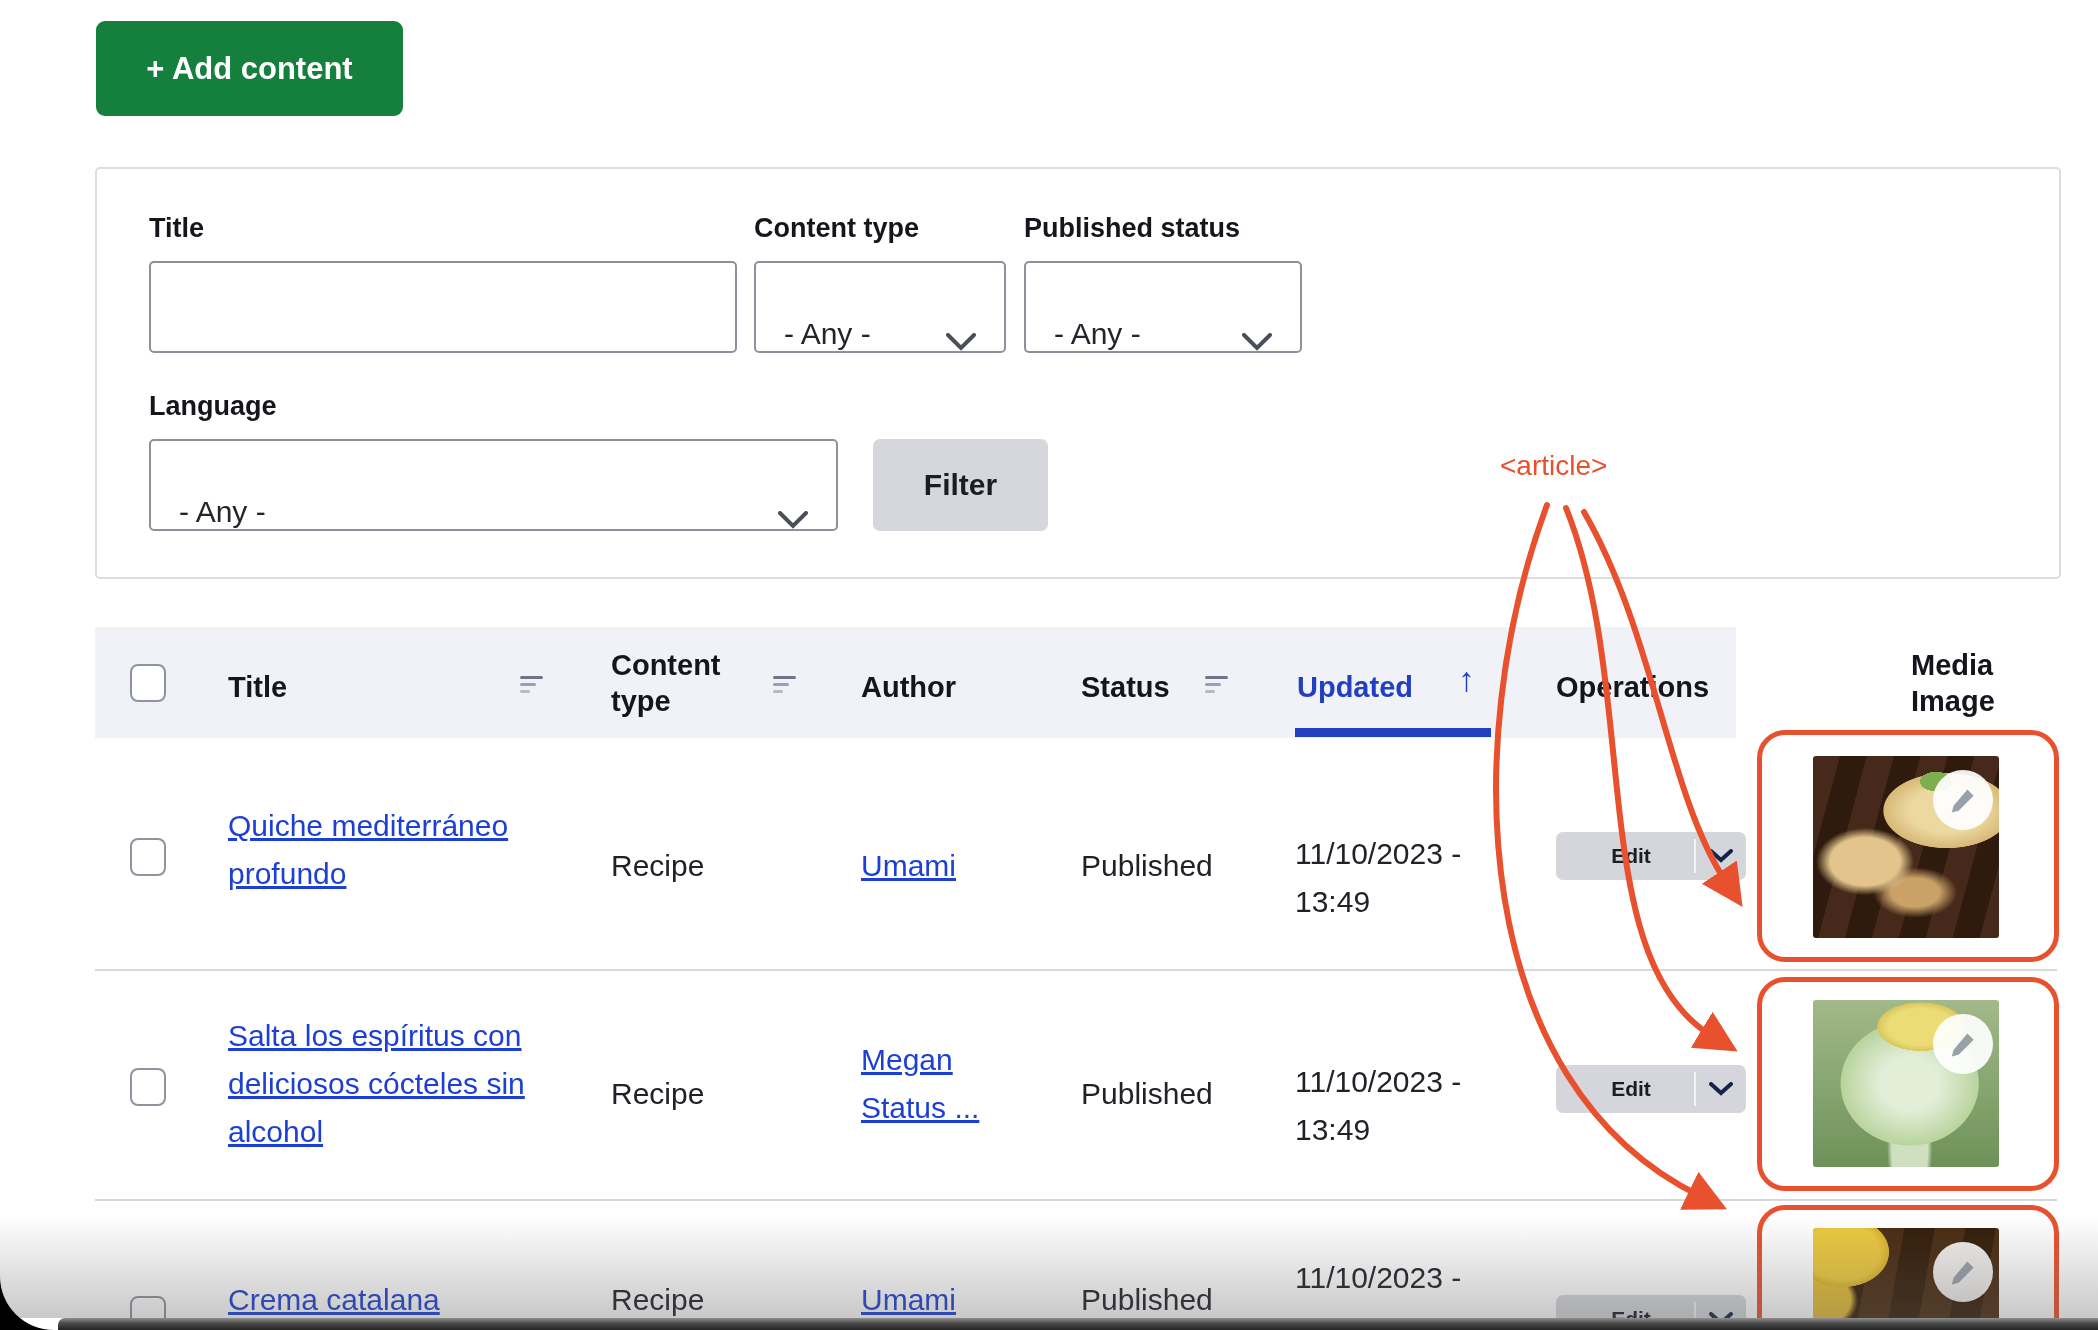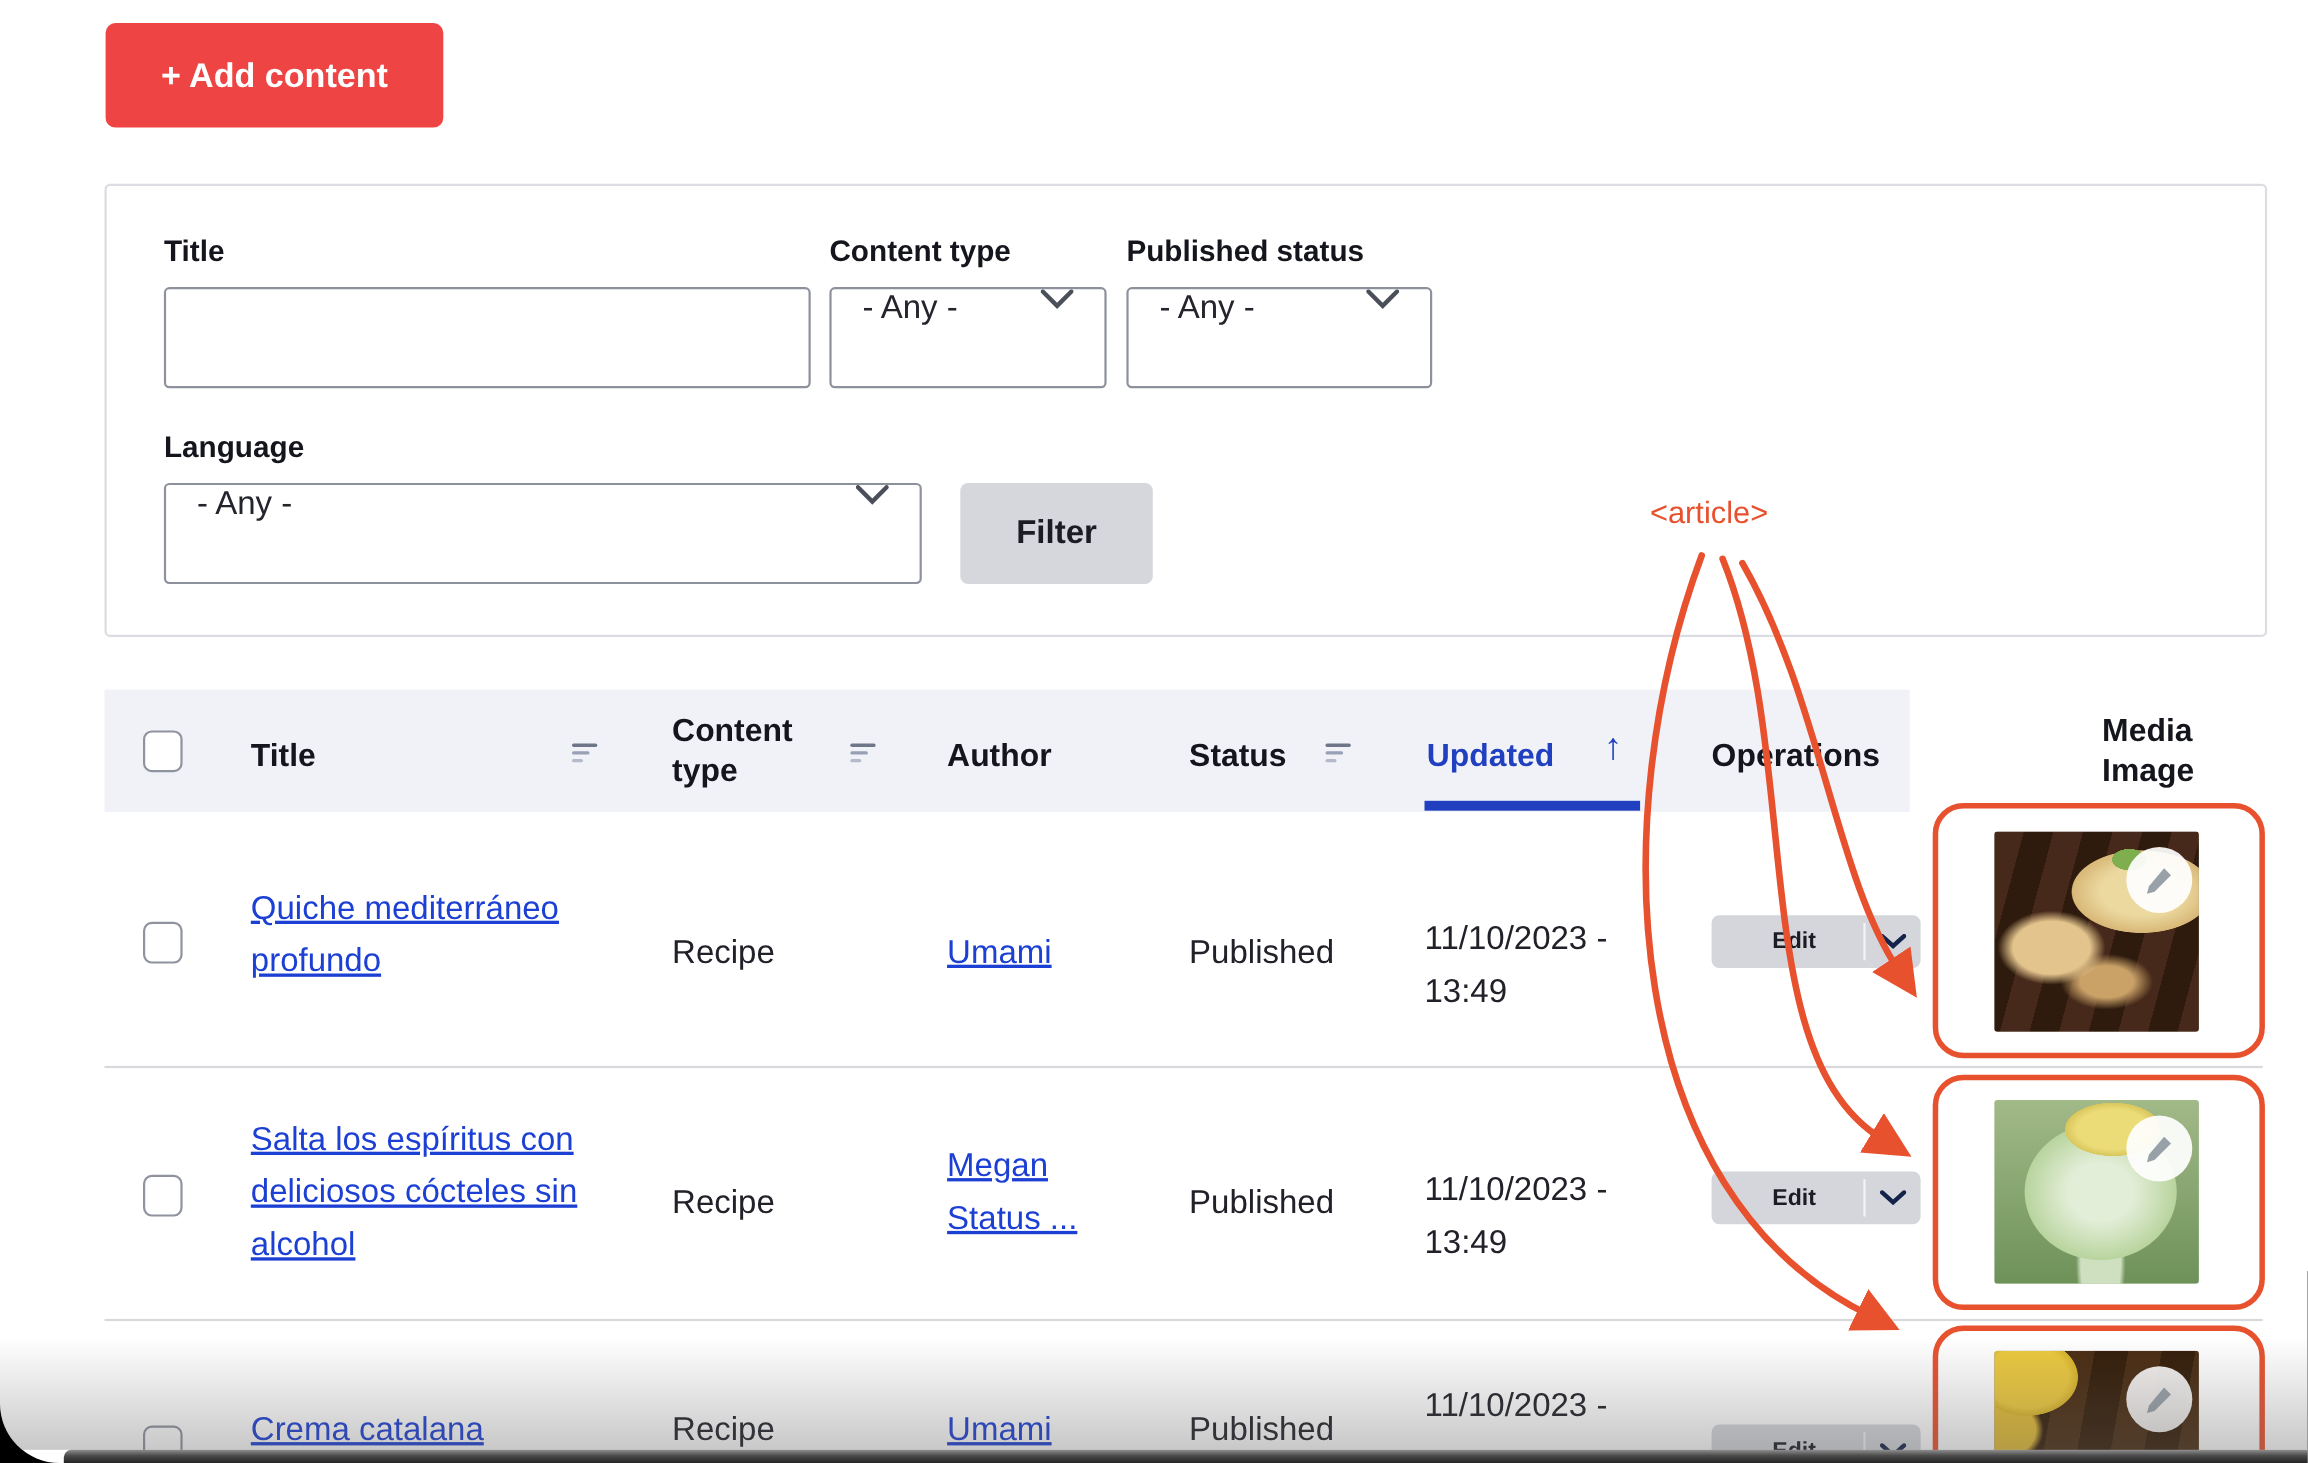--- a/index.html
+++ b/index.html
@@ -2,31 +2,31 @@
 <html><head>
 <meta charset="utf-8">
 <style>
   html,body{margin:0;padding:0;background:#000;}
   body{font-family:"Liberation Sans", sans-serif;}
   .stage{position:relative;width:2098px;height:1330px;background:#fff;overflow:hidden;
          border-bottom-left-radius:54px;color:#1a1b22;}
   .abs{position:absolute;}
 
   
-  .btn-add{left:96px;top:21px;width:307px;height:95px;background:#ef4444;border:none;
+  .btn-add{left:96px;top:21px;width:307px;height:95px;background:#15803d;border:none;
            border-radius:9px;color:#fff;font-weight:bold;font-size:31px;cursor:pointer;
            font-family:"Liberation Sans",sans-serif;}
 
   
   .panel{left:95px;top:167px;width:1962px;height:408px;border:2px solid #dcdde2;border-radius:5px;background:#fff;}
   .flabel{position:absolute;font-size:27px;font-weight:bold;color:#15161d;}
   .ctrl{position:absolute;border:2px solid #8d919c;border-radius:5px;background:#fff;box-sizing:border-box;}
   .ctrl input{width:100%;height:100%;border:none;outline:none;font-size:30px;padding:0 20px;box-sizing:border-box;
               font-family:"Liberation Sans",sans-serif;background:transparent;}
-  .select{display:flex;align-items:flex-start;justify-content:space-between;padding:0 28px;font-size:30px;color:#23242c;cursor:pointer;}
+  .select{display:flex;align-items:flex-end;justify-content:space-between;padding:0 28px;font-size:30px;color:#23242c;cursor:pointer;}
   .chev{width:30px;height:18px;flex:0 0 auto;}
   .btn-filter{left:776px;top:270px;width:175px;height:92px;background:#d5d7dd;border:none;border-radius:7px;
               font-size:30px;font-weight:bold;color:#1b1c24;cursor:pointer;font-family:"Liberation Sans",sans-serif;}
 
   
   .thead-band{left:95px;top:627px;width:1641px;height:111px;background:#f1f2f8;}
   .hcell{position:absolute;font-size:29px;font-weight:bold;color:#15161d;line-height:36px;}
   .hblue{color:#2140c0;}
   .sort-underline{left:1295px;top:728px;width:196px;height:9px;background:#2140c0;}
   .sorticon{width:24px;height:18px;}

